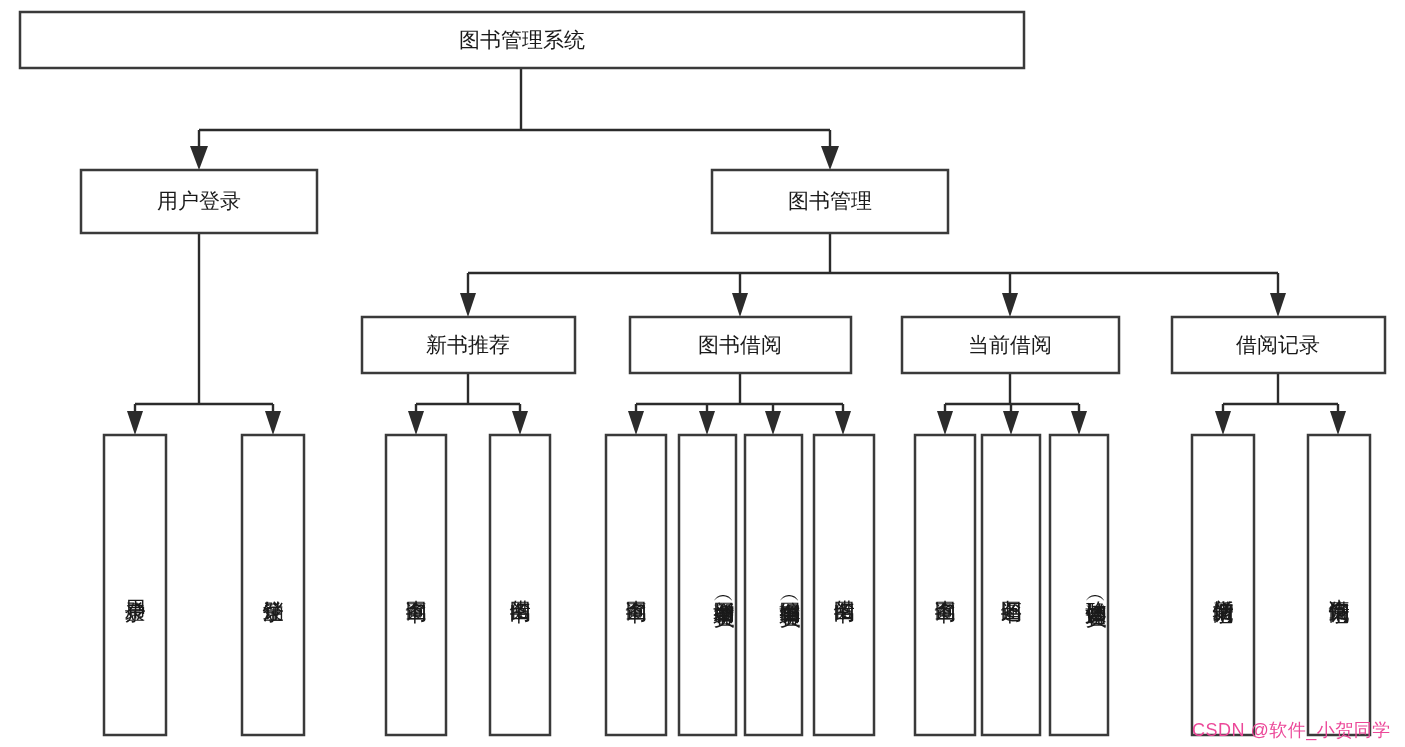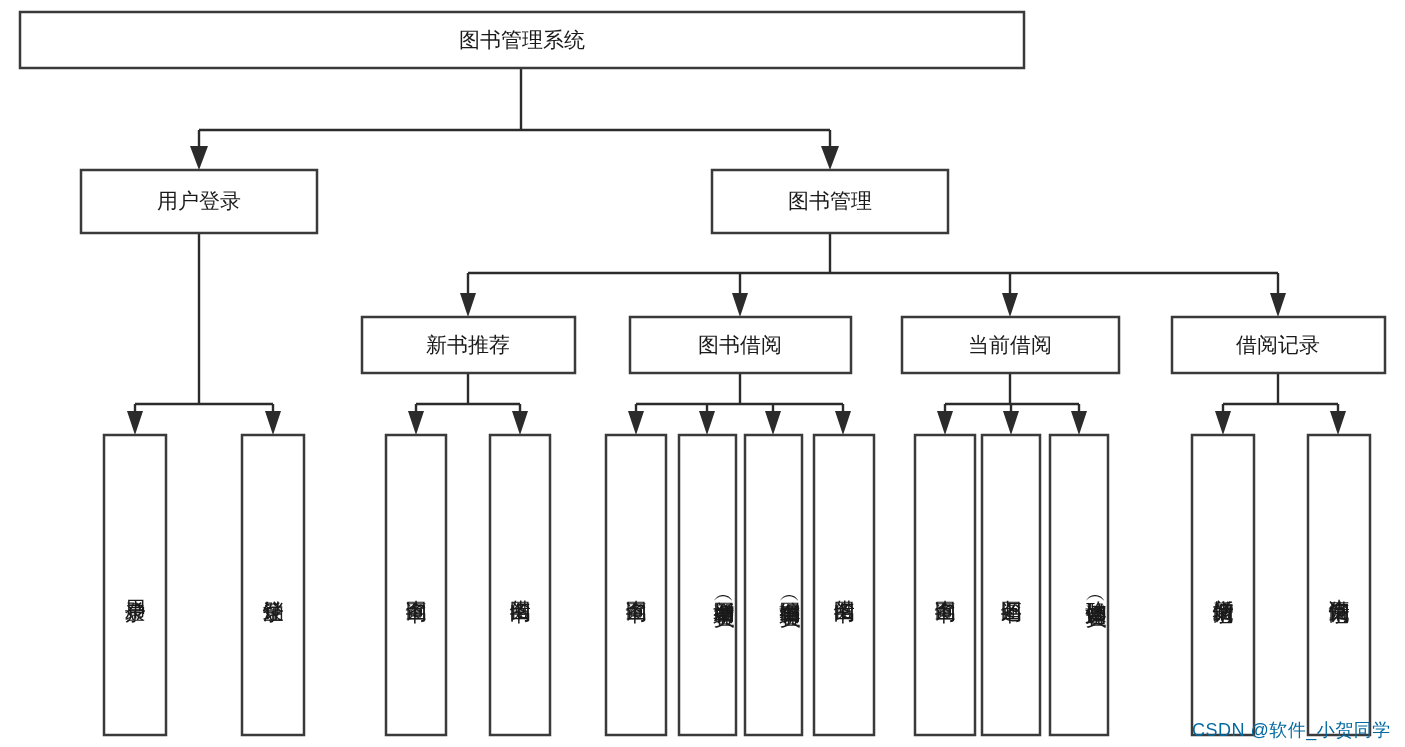--- a/index.html
+++ b/index.html
@@ -61,21 +61,21 @@
     display: flex;
     align-items: center;
     justify-content: center;
     text-align: center;
     pointer-events: none;
   }
   .watermark {
     position: absolute;
     font-family: "Liberation Sans", "DejaVu Sans", sans-serif;
     font-size: 18px;
-    color: #0369a1;
+    color: #ec4899;
     white-space: nowrap;
     letter-spacing: 0.5px;
   }
 </style>
 </head>
 <body>
 
 <div id="diagram-root">
 
   <svg id="flow-svg" viewBox="0 0 1405 747">

